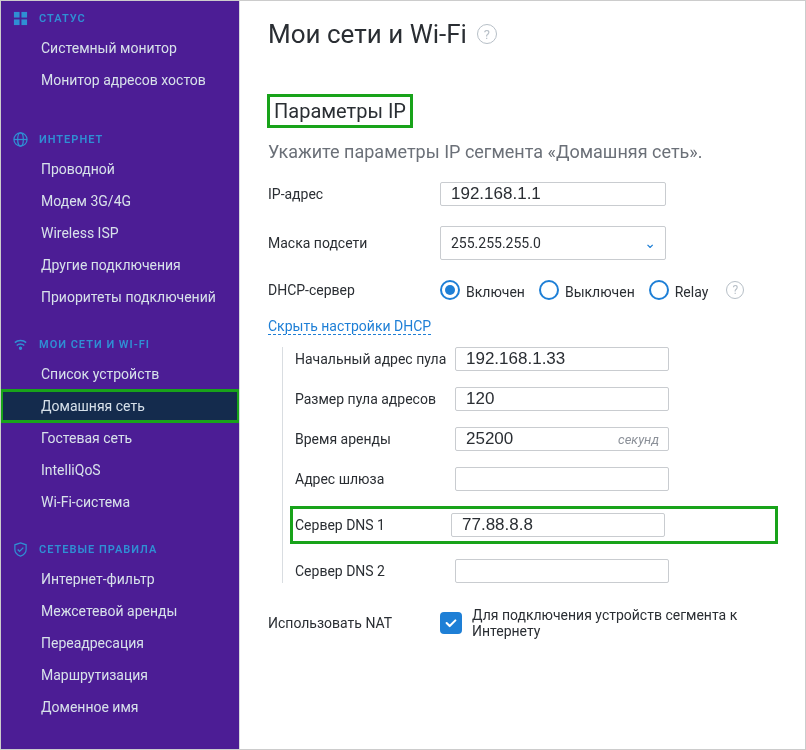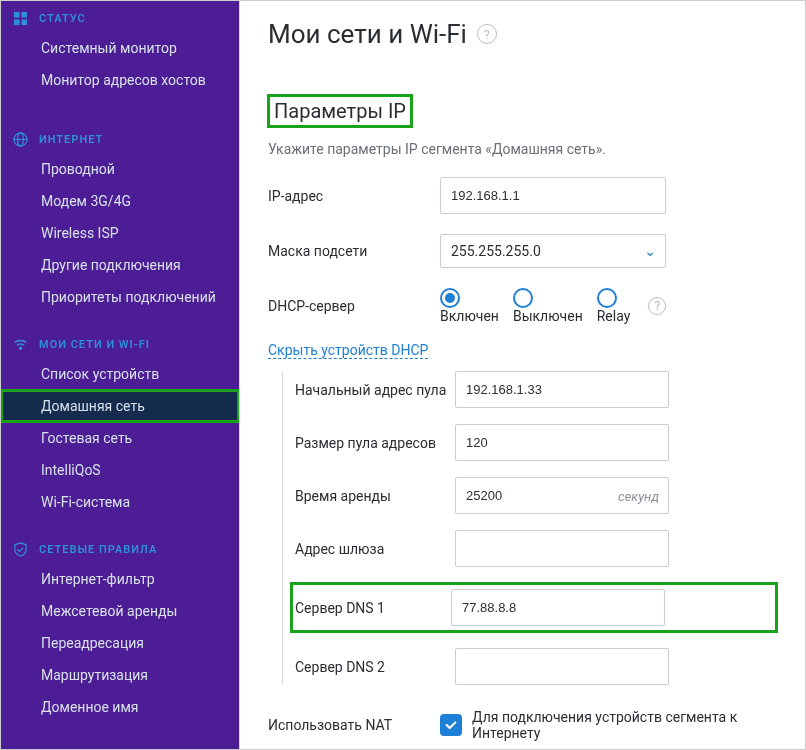--- a/index.html
+++ b/index.html
@@ -91,40 +91,40 @@
   h2.section-title {
     font-size: 20px;
     font-weight: 400;
     color: #2a2e33;
     display: inline-block;
     padding: 4px 6px;
   }
   .section-desc {
     color: #6b7078;
     margin-top: 14px;
-    font-size: 14px;
+    font-size: 18px;
   }
   .form-row {
     display: flex;
     align-items: center;
     margin-top: 20px;
   }
   .form-label {
     width: 172px;
     color: #2a2e33;
     flex-shrink: 0;
     padding-right: 6px;
   }
   .text-input {
     width: 226px;
-    height: 37px;
+    height: 24px;
     border: 1px solid #c9ccd0;
     border-radius: 2px;
     padding: 4px 10px;
-    font-size: 13px;
+    font-size: 17px;
     color: #2a2e33;
     background: #fff;
   }
   .suffix-wrap { position: relative; }
   .suffix-label {
     position: absolute;
     right: 10px;
     top: 50%;
     transform: translateY(-50%);
     color: #8c9199;
@@ -153,21 +153,21 @@
     right: 10px;
     top: 50%;
     transform: translateY(-50%);
     color: #1e7fd6;
     pointer-events: none;
     font-size: 14px;
   }
   
   .radio-row { display: flex; align-items: center; gap: 10px; }
   .radio {
-    display: flex; align-items: flex-start; cursor: pointer; flex-direction: column;
+    display: flex; align-items: flex-end; cursor: pointer;
   }
   .radio .bullet {
     width: 20px; height: 20px;
     border: 2px solid #1e7fd6;
     border-radius: 50%;
     margin-right: 6px;
     display:flex; align-items:center; justify-content:center;
   }
   .radio.selected .bullet::after {
     content: '';
@@ -326,21 +326,21 @@
           <span class="rlabel">Выключен</span>
         </div>
         <div class="radio">
           <span class="bullet"></span>
           <span class="rlabel">Relay</span>
         </div>
         <span class="help-circle" style="width:18px;height:18px;font-size:12px;margin-left:4px">?</span>
       </div>
     </div>
 
-    <span class="collapse-link">Скрыть устройств DHCP</span>
+    <span class="collapse-link">Скрыть настройки DHCP</span>
 
     
     <div class="dhcp-block">
 
       <div class="form-row">
         <label class="form-label">Начальный адрес пула</label>
         <input class="text-input" value="192.168.1.33" style="">
       </div>
 
       <div class="form-row">

